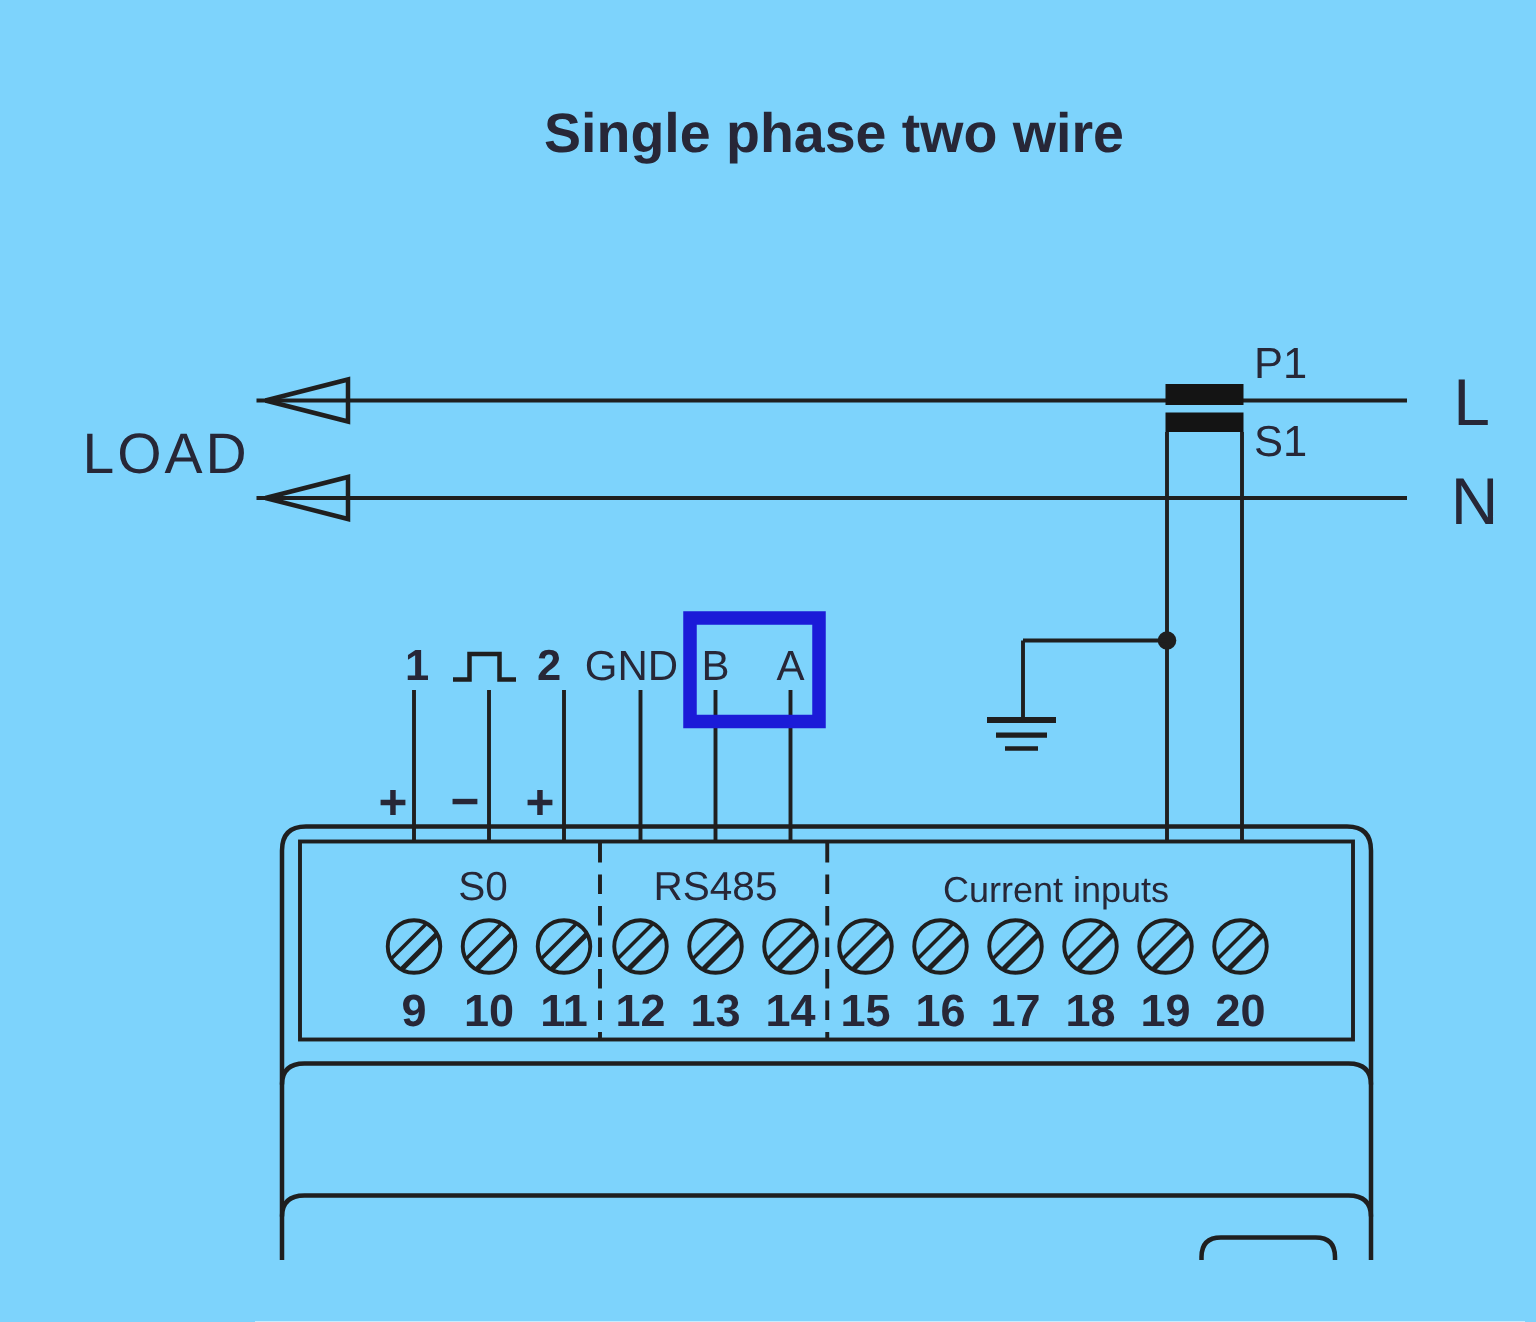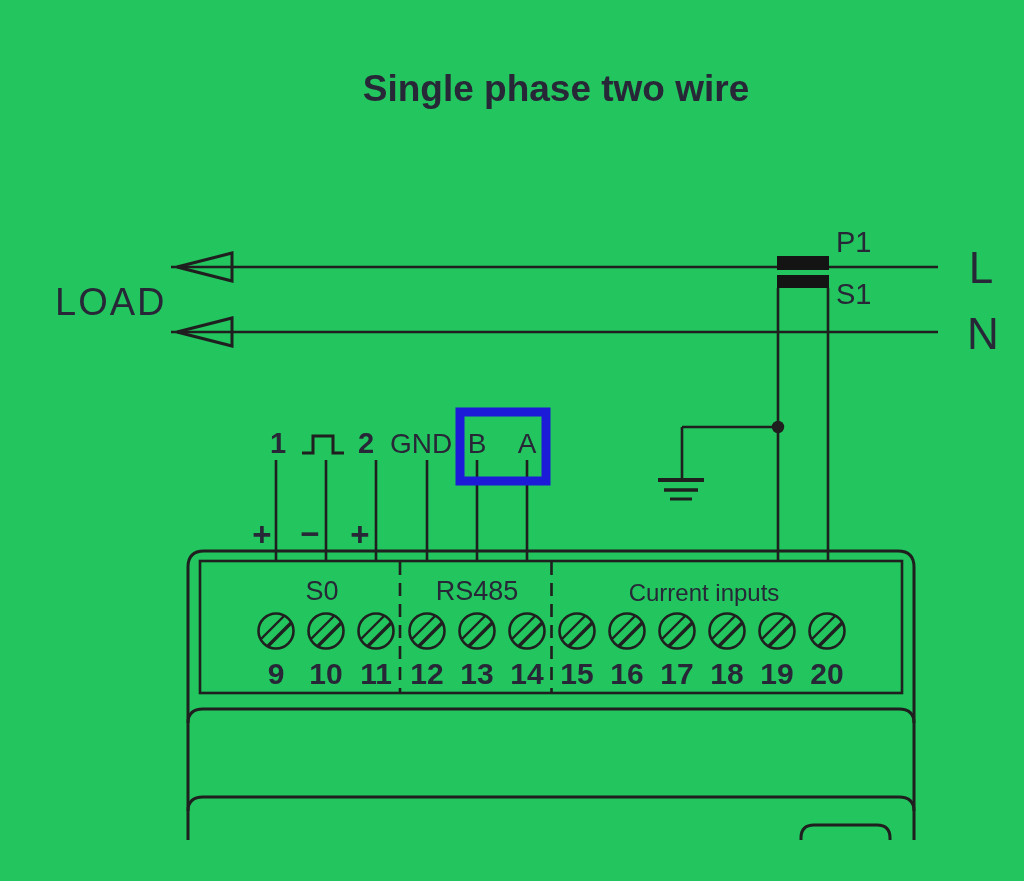--- a/index.html
+++ b/index.html
@@ -7,21 +7,21 @@
     padding: 0;
     background: #ffffff;
     width: 1024px;
     height: 881px;
     overflow: hidden;
   }
   .stage {
     position: relative;
     width: 1024px;
     height: 881px;
-    background: #22c55e;
+    background: #7dd3fc;
     font-family: "Liberation Sans", sans-serif;
   }
   svg { display: block; }
   .wire   { stroke: #1f1f1f; stroke-width: 2.6; fill: none; }
   .thick  { stroke: #1f1f1f; stroke-width: 3;   fill: none; }
   .txt    { fill: #272737; font-family: "Liberation Sans", sans-serif; }
   .bold   { font-weight: bold; }
 </style>
 </head>
 <body>

